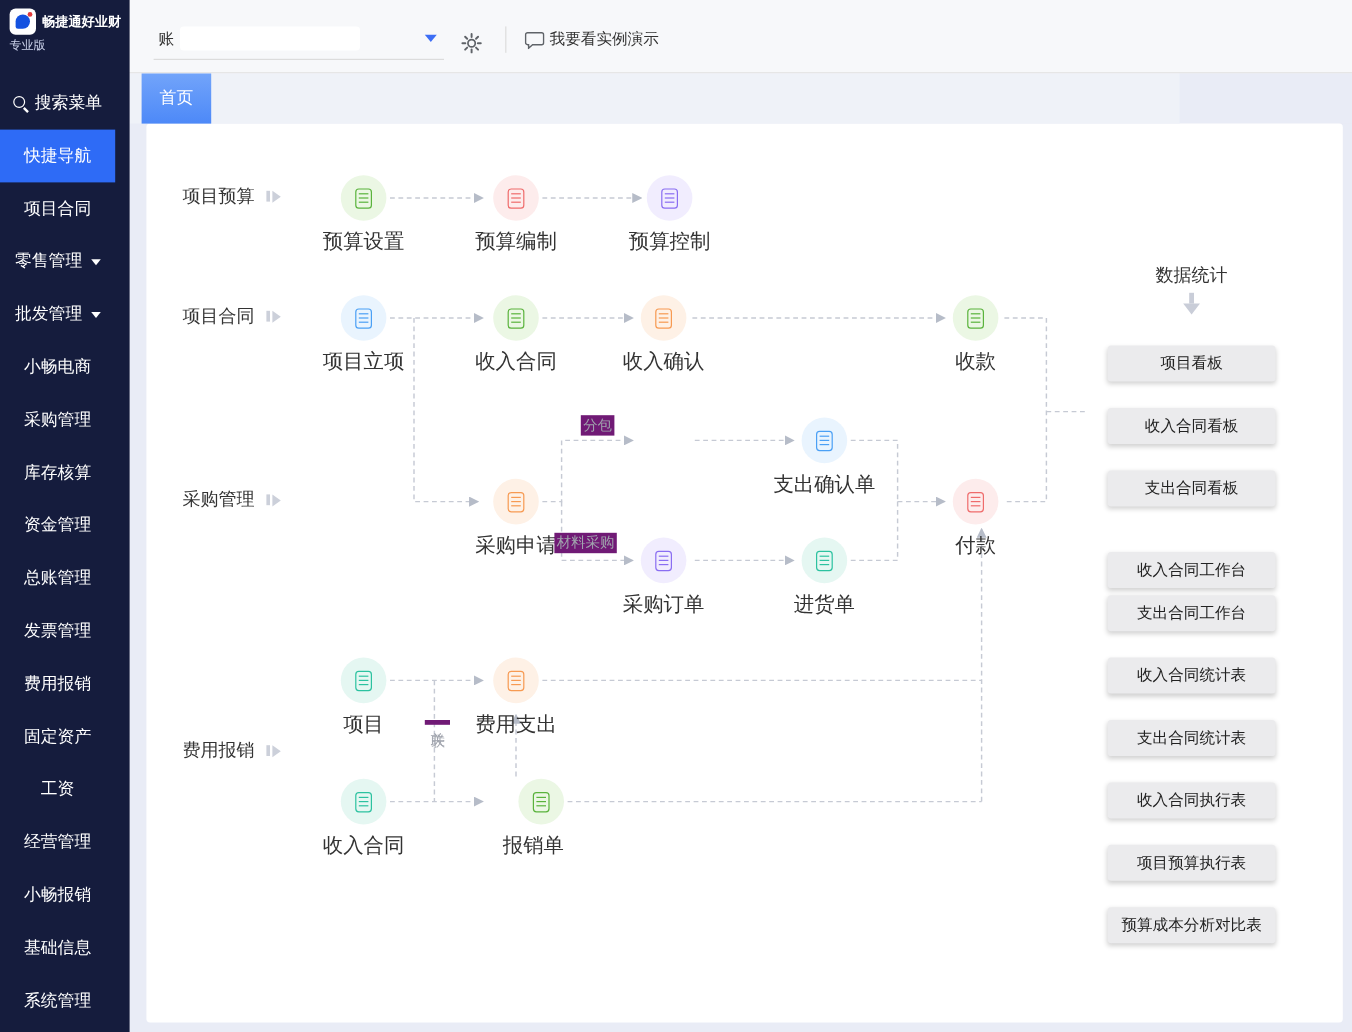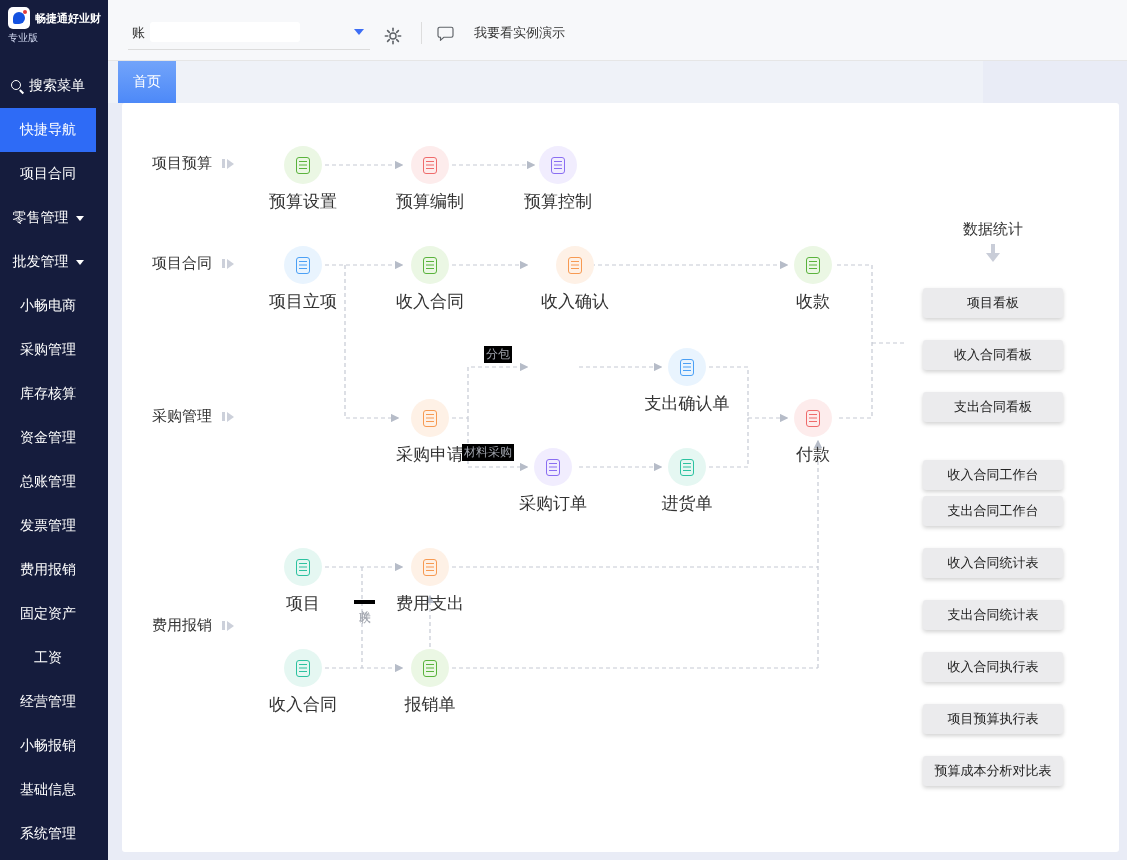--- a/index.html
+++ b/index.html
@@ -8,21 +8,21 @@
   .stage { position:relative; width:1127px; height:860px; overflow:hidden; background:#e9ecf6; }
 
   
   .header { position:absolute; left:0; top:0; width:1127px; height:61px; background:#f7f8fa; border-bottom:1px solid #e6e6e6; z-index:5; }
   .acct { position:absolute; left:128px; top:16px; width:242px; height:34px; border-bottom:1px solid #dcdcdc; display:flex; align-items:center; cursor:pointer; }
   .acct-val { font-size:13px; color:#333; padding-left:4px; }
   .redact { position:absolute; left:22px; top:6px; width:150px; height:20px; background:#fff; border-radius:3px; }
   .acct-chev { position:absolute; right:6px; top:13px; width:0; height:0; border-left:5px solid transparent; border-right:5px solid transparent; border-top:6px solid #3d6ef5; }
   .gear { position:absolute; left:384px; top:27px; cursor:pointer; }
   .hdr-div { position:absolute; left:421px; top:22px; width:1px; height:22px; background:#ddd; }
-  .demo { position:absolute; left:437px; top:24px; display:flex; align-items:center; gap:20px; cursor:pointer; }
+  .demo { position:absolute; left:437px; top:24px; display:flex; align-items:center; gap:4px; cursor:pointer; }
   .demo-text { font-size:13px; color:#333; }
 
   
   .tabbar { position:absolute; left:108px; top:61px; width:875px; height:42px; background:#eff2f8; z-index:4; }
   .tab { position:absolute; left:10px; top:0; width:58px; height:42px; background:linear-gradient(#72a4fa,#4d89f8); color:#fff; font-size:14px; display:flex; align-items:center; justify-content:center; cursor:pointer; }
 
   
   .sidebar { position:absolute; left:0; top:0; width:108px; height:860px; background:#151c3d; z-index:6; }
   .brand { padding:7px 8px 4px 8px; }
   .brand-row { display:flex; align-items:center; gap:5px; }
@@ -55,21 +55,21 @@
   .doc { position:relative; width:14px; height:17px; border:1.7px solid currentColor; border-radius:3px; }
   .doc::before { content:""; position:absolute; left:2px; right:2px; top:3px; height:1.6px; background:currentColor; box-shadow:0 3.5px 0 currentColor, 0 7px 0 currentColor; }
   .nlabel { margin-top:6px; font-size:17px; color:#333; white-space:nowrap; }
   .c-green  .bubble { background:#ebf7e4; color:#5ab33c; }
   .c-red    .bubble { background:#fdecec; color:#ef6b6b; }
   .c-purple .bubble { background:#f1edfe; color:#8a6ef2; }
   .c-blue   .bubble { background:#e9f4fe; color:#4ba0f5; }
   .c-orange .bubble { background:#fef1e6; color:#f79a52; }
   .c-teal   .bubble { background:#e5f7f2; color:#2cc2a0; }
 
-  .elabel { position:absolute; font-size:12px; color:#a0a4ad; background:#000000; padding:0 2px; z-index:4; }
+  .elabel { position:absolute; font-size:12px; color:#a0a4ad; background:#701a75; padding:0 2px; z-index:4; }
   .elabel.vert { writing-mode:vertical-rl; letter-spacing:2px; }
 
   .stats-title { position:absolute; left:923px; top:220px; width:140px; text-align:center; font-size:15px; color:#333; z-index:4; }
   .statbtn { position:absolute; left:923px; width:140px; height:30px; line-height:30px; text-align:center; background:#ebebed; border-radius:3px; box-shadow:0 2px 4px rgba(0,0,0,.18); font-size:13px; color:#222; z-index:4; cursor:pointer; }
 </style>
 </head>
 <body>
 
 <div class="stage">
 
@@ -268,21 +268,21 @@
         <span class="doc"></span>
       </div>
     <div class="nlabel">项目立项</div>
   </div>
   <div class="node c-green" style="left:390px;top:246px;">
     <div class="bubble">
         <span class="doc"></span>
       </div>
     <div class="nlabel">收入合同</div>
   </div>
-  <div class="node c-orange" style="left:535px;top:246px;">
+  <div class="node c-orange" style="left:513px;top:246px;">
     <div class="bubble">
         <span class="doc"></span>
       </div>
     <div class="nlabel">收入确认</div>
   </div>
   <div class="node c-green" style="left:773px;top:246px;">
     <div class="bubble">
         <span class="doc"></span>
       </div>
     <div class="nlabel">收款</div>
@@ -330,21 +330,21 @@
         <span class="doc"></span>
       </div>
     <div class="nlabel">费用支出</div>
   </div>
   <div class="node c-teal" style="left:263px;top:649px;">
     <div class="bubble">
         <span class="doc"></span>
       </div>
     <div class="nlabel">收入合同</div>
   </div>
-  <div class="node c-green" style="left:390px;top:649px;">
+  <div class="node c-green" style="left:390px;top:649px;align-items:flex-end;">
     <div class="bubble">
         <span class="doc"></span>
       </div>
     <div class="nlabel">报销单</div>
   </div>
 
   <div class="elabel" style="left:484px;top:346px;">分包</div>
   <div class="elabel" style="left:462px;top:444px;">材料采购</div>
   <div class="elabel vert" style="left:354px;top:600px;">关联</div>
 

